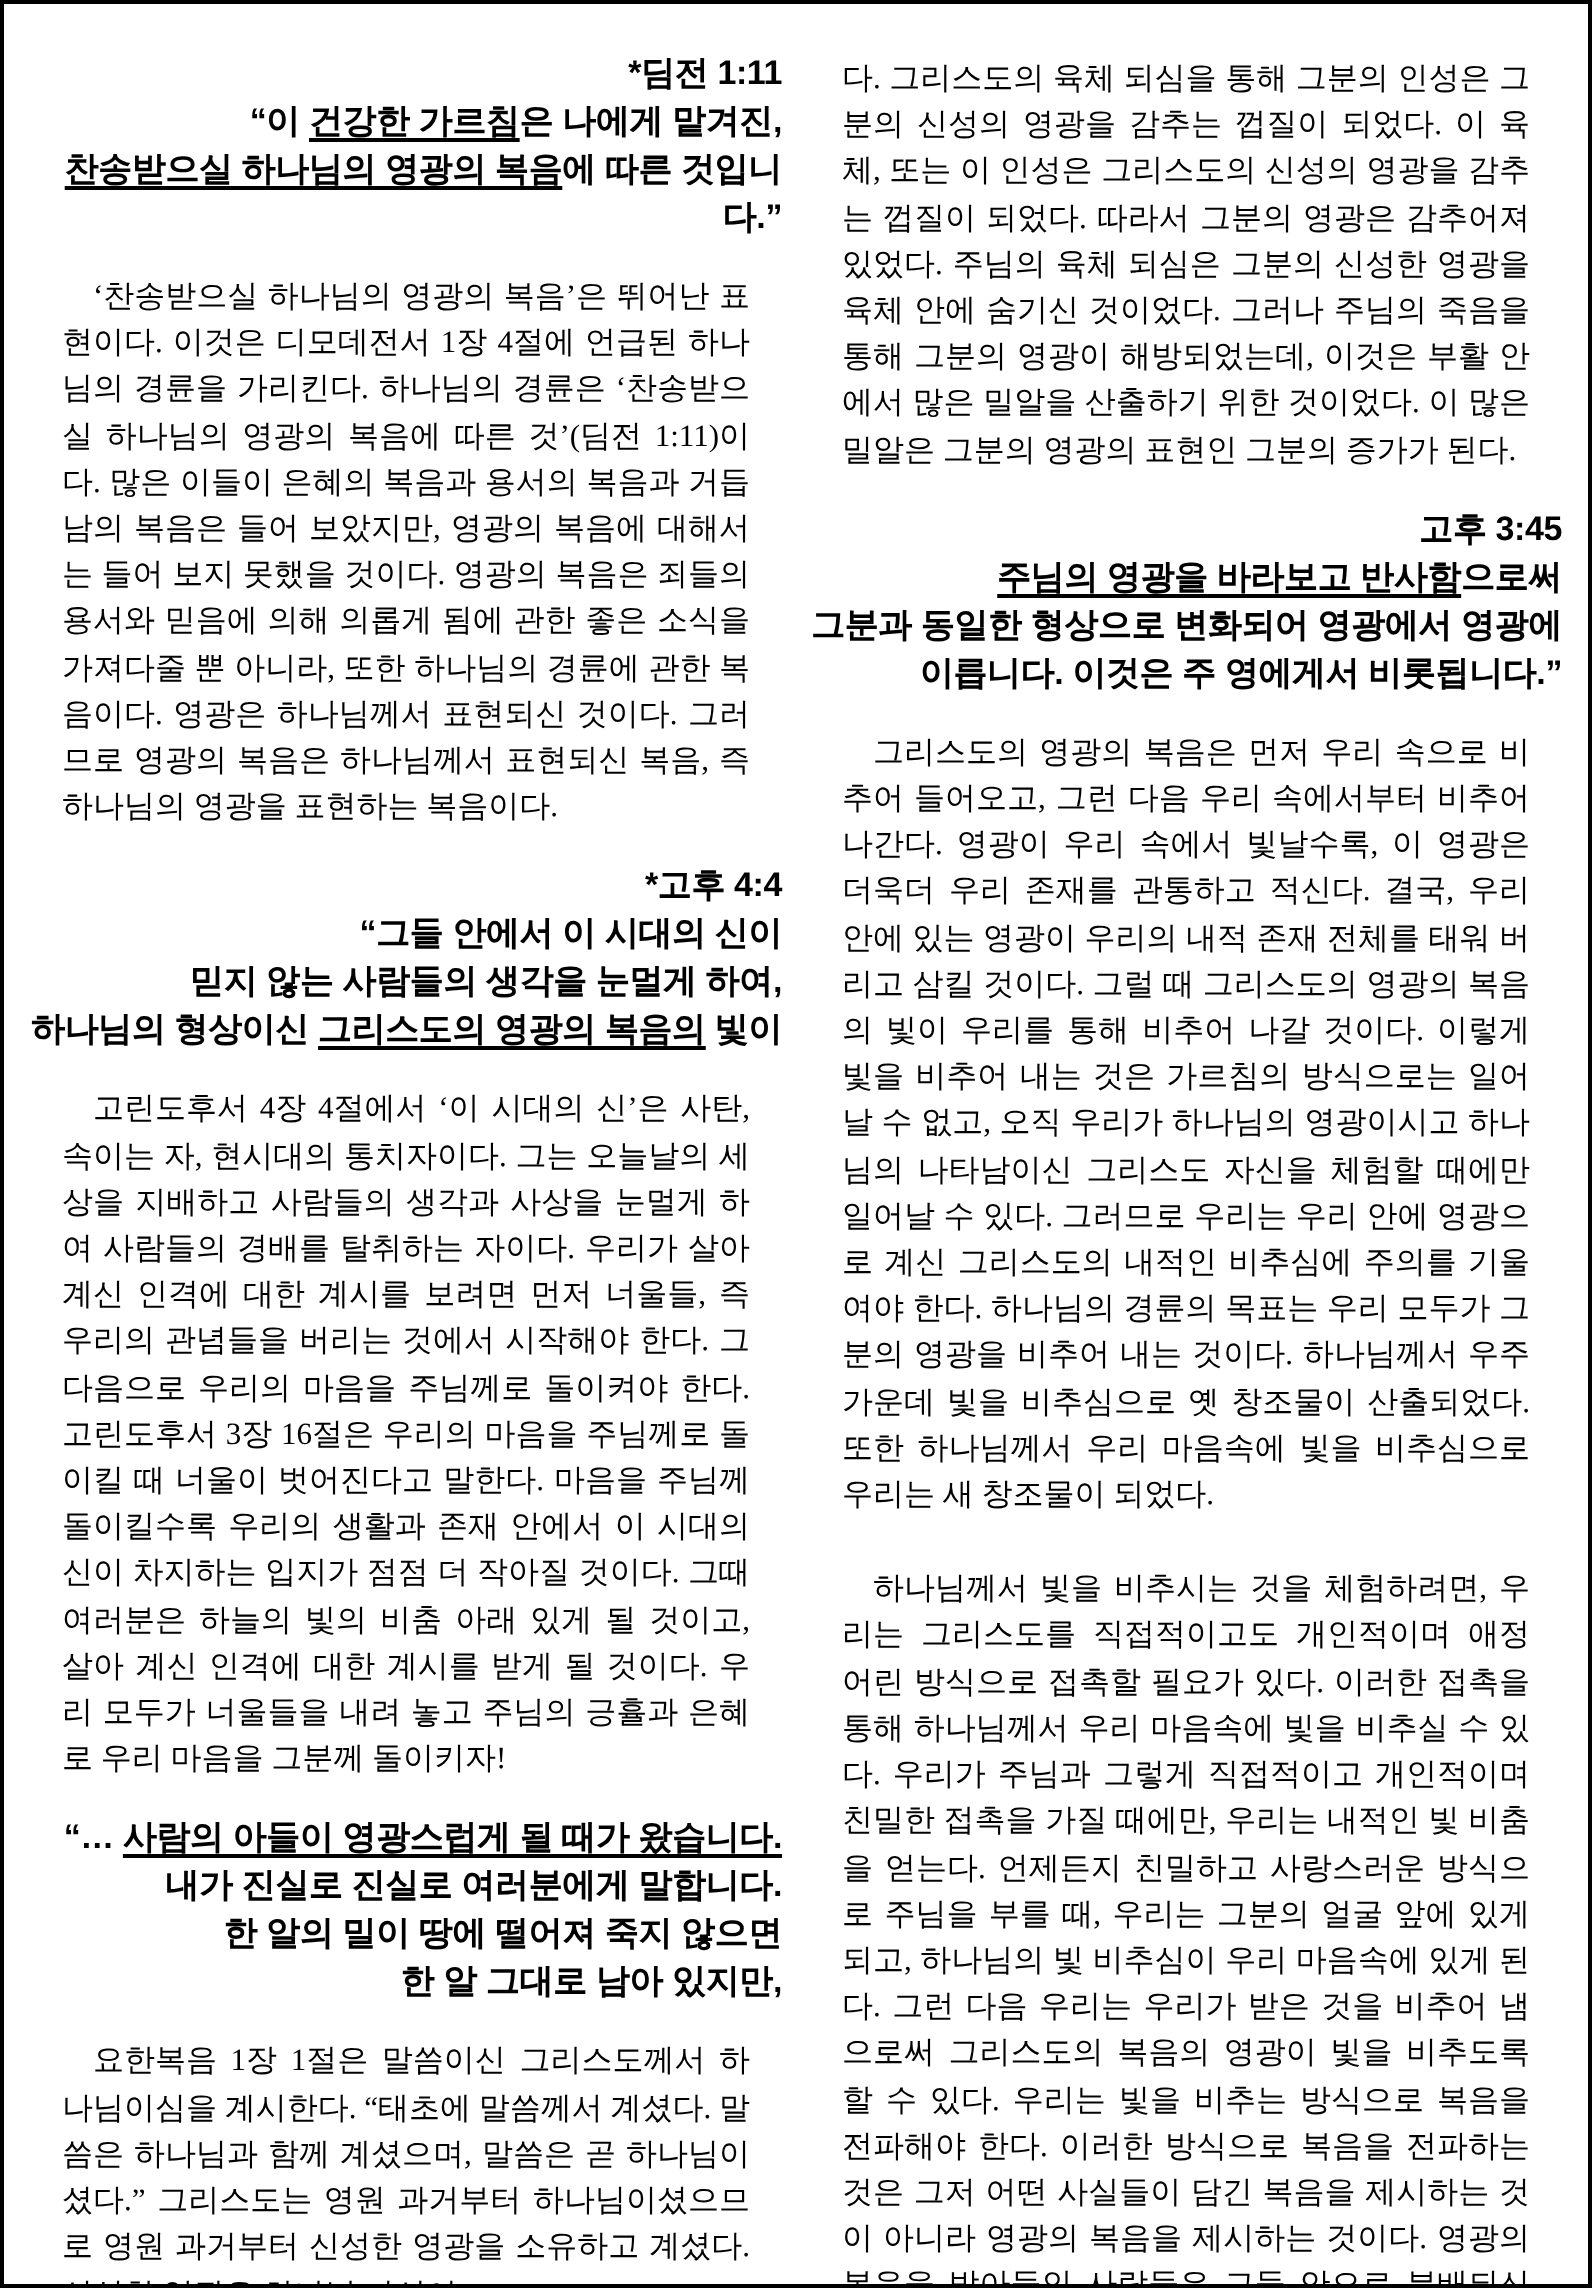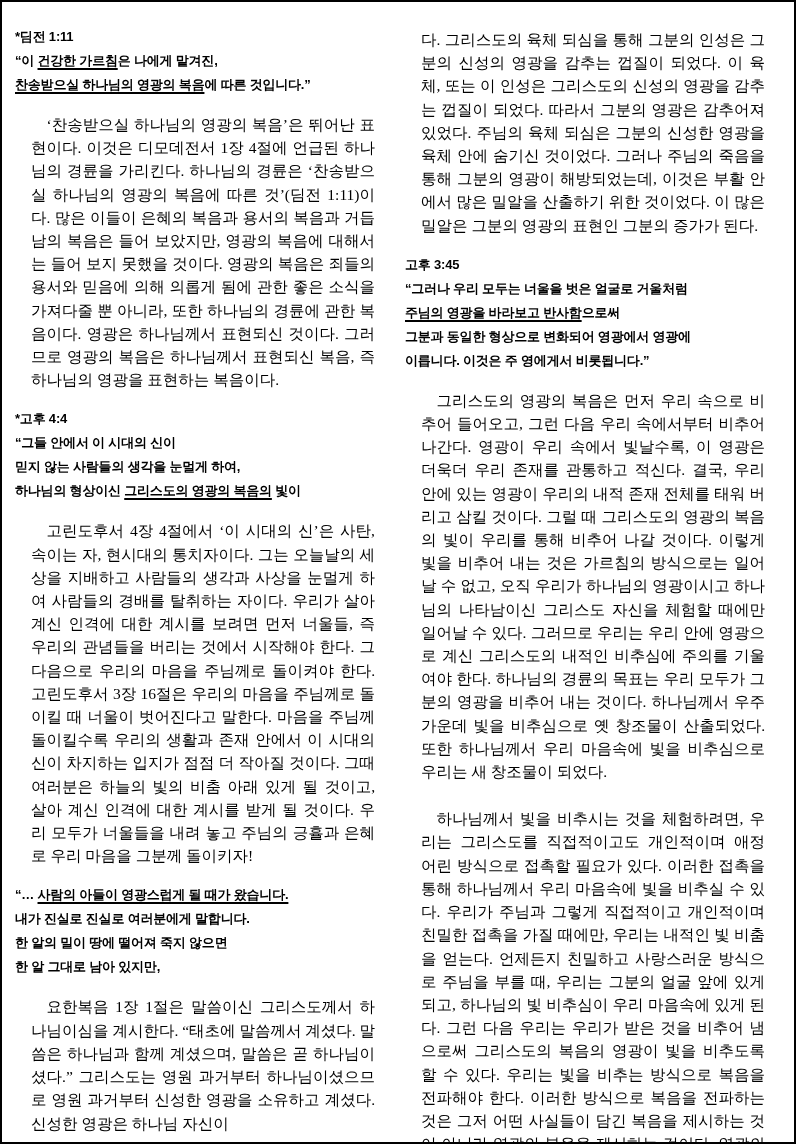--- a/index.html
+++ b/index.html
@@ -15,24 +15,24 @@
     gap: 14px;
     padding: 10px 13px;
     color: #000;
   }
   .col {
     flex: 1 1 0;
     min-width: 0;
   }
   .verse {
     margin: 13px 0;
-    text-align: left;
+    text-align: right;
     font-family: "Liberation Sans", "DejaVu Sans", sans-serif;
     font-weight: 700;
-    font-size: 13px;
+    font-size: 17px;
     line-height: 24px;
     letter-spacing: -0.2px;
   }
   .verse-line { white-space: normal; }
   .u {
     text-decoration: underline;
     text-decoration-thickness: 1.5px;
     text-underline-offset: 3px;
   }
   .para {
@@ -70,21 +70,20 @@
         <div class="verse-line"><span>내가 진실로 진실로 여러분에게 말합니다.</span></div>
         <div class="verse-line"><span>한 알의 밀이 땅에 떨어져 죽지 않으면</span></div>
         <div class="verse-line"><span>한 알 그대로 남아 있지만,</span></div>
       </div>
       <p class="para">요한복음 1장 1절은 말씀이신 그리스도께서 하나님이심을 계시한다. “태초에 말씀께서 계셨다. 말씀은 하나님과 함께 계셨으며, 말씀은 곧 하나님이셨다.” 그리스도는 영원 과거부터 하나님이셨으므로 영원 과거부터 신성한 영광을 소유하고 계셨다. 신성한 영광은 하나님 자신이</p>
     </div>
   <div class="col">
       <p class="para noindent">다. 그리스도의 육체 되심을 통해 그분의 인성은 그분의 신성의 영광을 감추는 껍질이 되었다. 이 육체, 또는 이 인성은 그리스도의 신성의 영광을 감추는 껍질이 되었다. 따라서 그분의 영광은 감추어져 있었다. 주님의 육체 되심은 그분의 신성한 영광을 육체 안에 숨기신 것이었다. 그러나 주님의 죽음을 통해 그분의 영광이 해방되었는데, 이것은 부활 안에서 많은 밀알을 산출하기 위한 것이었다. 이 많은 밀알은 그분의 영광의 표현인 그분의 증가가 된다.</p>
       <div class="verse">
         <div class="verse-line">고후 3:45</div>
-        <div class="verse-line"><span>“그러나 우리 모두는 너울을 벗은 얼굴로 거울처럼</span></div>
         <div class="verse-line"><span class="u">주님의 영광을 바라보고 반사함</span><span>으로써</span></div>
         <div class="verse-line"><span>그분과 동일한 형상으로 변화되어 영광에서 영광에</span></div>
         <div class="verse-line"><span>이릅니다. 이것은 주 영에게서 비롯됩니다.”</span></div>
       </div>
       <p class="para">그리스도의 영광의 복음은 먼저 우리 속으로 비추어 들어오고, 그런 다음 우리 속에서부터 비추어 나간다. 영광이 우리 속에서 빛날수록, 이 영광은 더욱더 우리 존재를 관통하고 적신다. 결국, 우리 안에 있는 영광이 우리의 내적 존재 전체를 태워 버리고 삼킬 것이다. 그럴 때 그리스도의 영광의 복음의 빛이 우리를 통해 비추어 나갈 것이다. 이렇게 빛을 비추어 내는 것은 가르침의 방식으로는 일어날 수 없고, 오직 우리가 하나님의 영광이시고 하나님의 나타남이신 그리스도 자신을 체험할 때에만 일어날 수 있다. 그러므로 우리는 우리 안에 영광으로 계신 그리스도의 내적인 비추심에 주의를 기울여야 한다. 하나님의 경륜의 목표는 우리 모두가 그분의 영광을 비추어 내는 것이다. 하나님께서 우주 가운데 빛을 비추심으로 옛 창조물이 산출되었다. 또한 하나님께서 우리 마음속에 빛을 비추심으로 우리는 새 창조물이 되었다.</p>
       <p class="para">하나님께서 빛을 비추시는 것을 체험하려면, 우리는 그리스도를 직접적이고도 개인적이며 애정 어린 방식으로 접촉할 필요가 있다. 이러한 접촉을 통해 하나님께서 우리 마음속에 빛을 비추실 수 있다. 우리가 주님과 그렇게 직접적이고 개인적이며 친밀한 접촉을 가질 때에만, 우리는 내적인 빛 비춤을 얻는다. 언제든지 친밀하고 사랑스러운 방식으로 주님을 부를 때, 우리는 그분의 얼굴 앞에 있게 되고, 하나님의 빛 비추심이 우리 마음속에 있게 된다. 그런 다음 우리는 우리가 받은 것을 비추어 냄으로써 그리스도의 복음의 영광이 빛을 비추도록 할 수 있다. 우리는 빛을 비추는 방식으로 복음을 전파해야 한다. 이러한 방식으로 복음을 전파하는 것은 그저 어떤 사실들이 담긴 복음을 제시하는 것이 아니라 영광의 복음을 제시하는 것이다. 영광의 복음을 받아들인 사람들은 그들 안으로 분배되신 그리스도를 귀중한 보배로 소유할 것이다.</p>
     </div>
 </div>
 
 </body></html>

